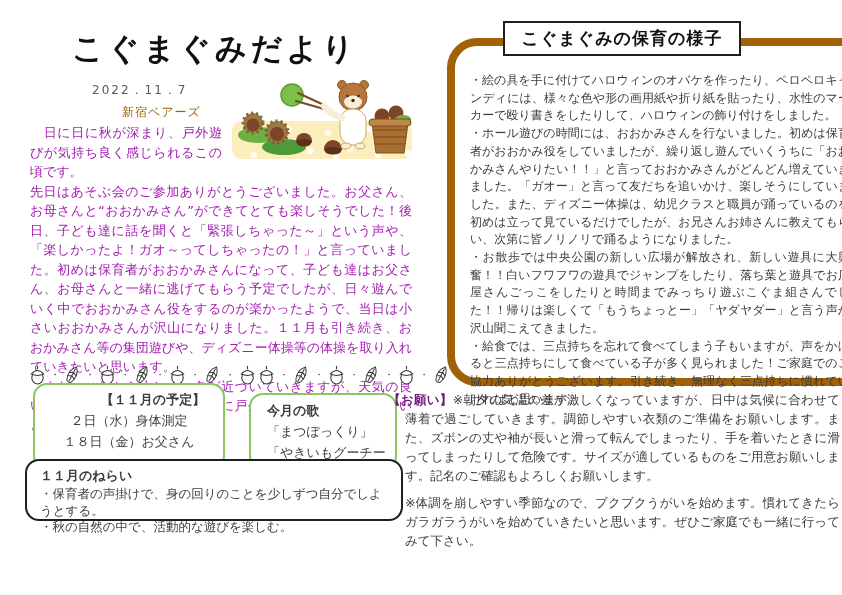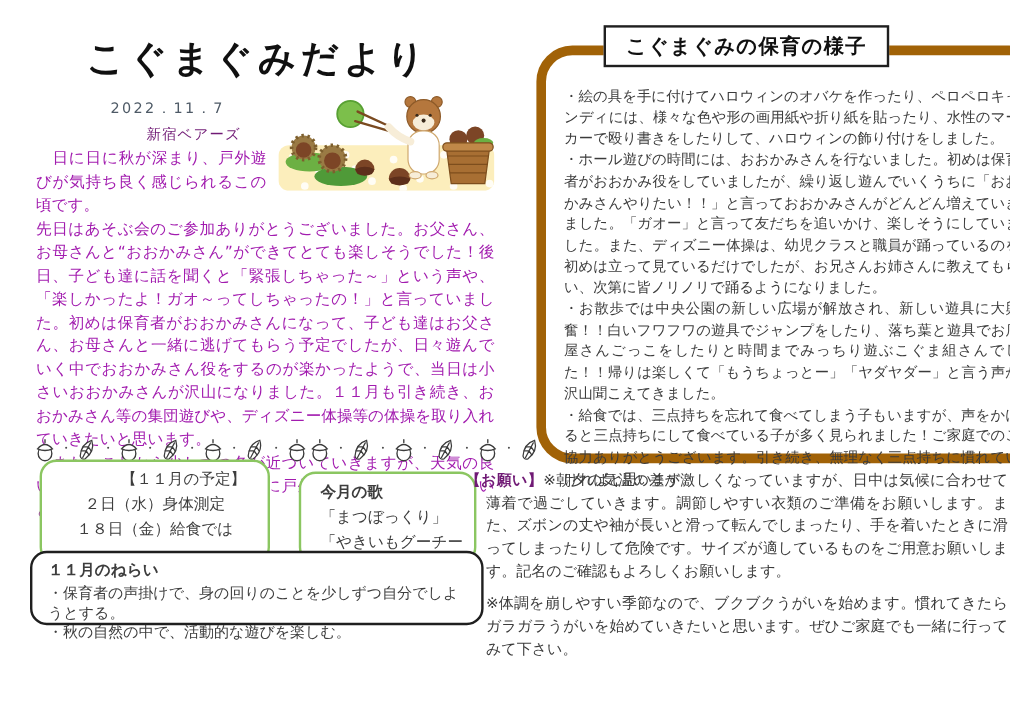--- a/index.html
+++ b/index.html
@@ -11,21 +11,21 @@
   .main-title{
     position:absolute;left:72px;top:28px;margin:0;
     font-size:31px;font-weight:bold;color:#101010;letter-spacing:4px;
   }
   .issue-date{
     position:absolute;left:92px;top:82px;
     font-size:12px;color:#4e5a66;letter-spacing:2px;
   }
   .org-name{
     position:absolute;left:122px;top:104px;
-    font-size:12px;color:#701a75;letter-spacing:1px;
+    font-size:12px;color:#a16207;letter-spacing:1px;
   }
   .intro{
     position:absolute;left:30px;top:123px;width:382px;
     font-size:13px;line-height:19.5px;color:#a21caf;text-align:justify;
   }
   .intro p{margin:0;white-space:pre-line;}
   .illust-float{
     float:right;width:180px;height:88px;margin:-52px 0 6px 10px;
   }
   .decor-row{
@@ -35,21 +35,21 @@
   .decor-group{display:flex;align-items:center;gap:3px;}
   .decor-dot{font-size:10px;color:#4a4a4a;line-height:1;}
   .decor-icon{width:19px;height:21px;display:block;}
   .decor-icon.tilt{transform:rotate(28deg);}
   .box{box-sizing:border-box;position:absolute;background:#fff;}
   .schedule-box{
     left:33px;top:383px;width:192px;height:87px;
     border:2px solid #8bc661;border-radius:14px;
     text-align:center;font-size:13px;padding-top:5px;
   }
-  .schedule-title{font-weight:normal;line-height:20px;margin-left:48px;}
+  .schedule-title{font-weight:bold;line-height:20px;margin-left:48px;}
   .schedule-item{line-height:21px;}
   .song-box{
     left:249px;top:393px;width:148px;height:77px;
     border:2px solid #8bc661;border-radius:14px;
     font-size:13px;padding:6px 0 0 16px;
   }
   .song-title{font-weight:bold;line-height:20px;}
   .song-item{line-height:21px;}
   .goals-box{
     left:25px;top:459px;width:378px;height:62px;
@@ -228,21 +228,21 @@
       <span class="decor-dot">・</span>
       <svg class="decor-icon">
           <use href="#icon-acorn"></use>
         </svg>
     </span>
   </div>
 
   <div class="box schedule-box">
     <div class="schedule-title">【１１月の予定】</div>
     <div class="schedule-item">２日（水）身体測定</div>
-    <div class="schedule-item">１８日（金）給食では</div>
+    <div class="schedule-item">１８日（金）お父さん</div>
   </div>
 
   <div class="box song-box">
     <div class="song-title">今月の歌</div>
     <div class="song-item">「まつぼっくり」</div>
     <div class="song-item">「やきいもグーチーパー」</div>
   </div>
 
   <div class="box goals-box">
     <div class="goals-title">１１月のねらい</div>

